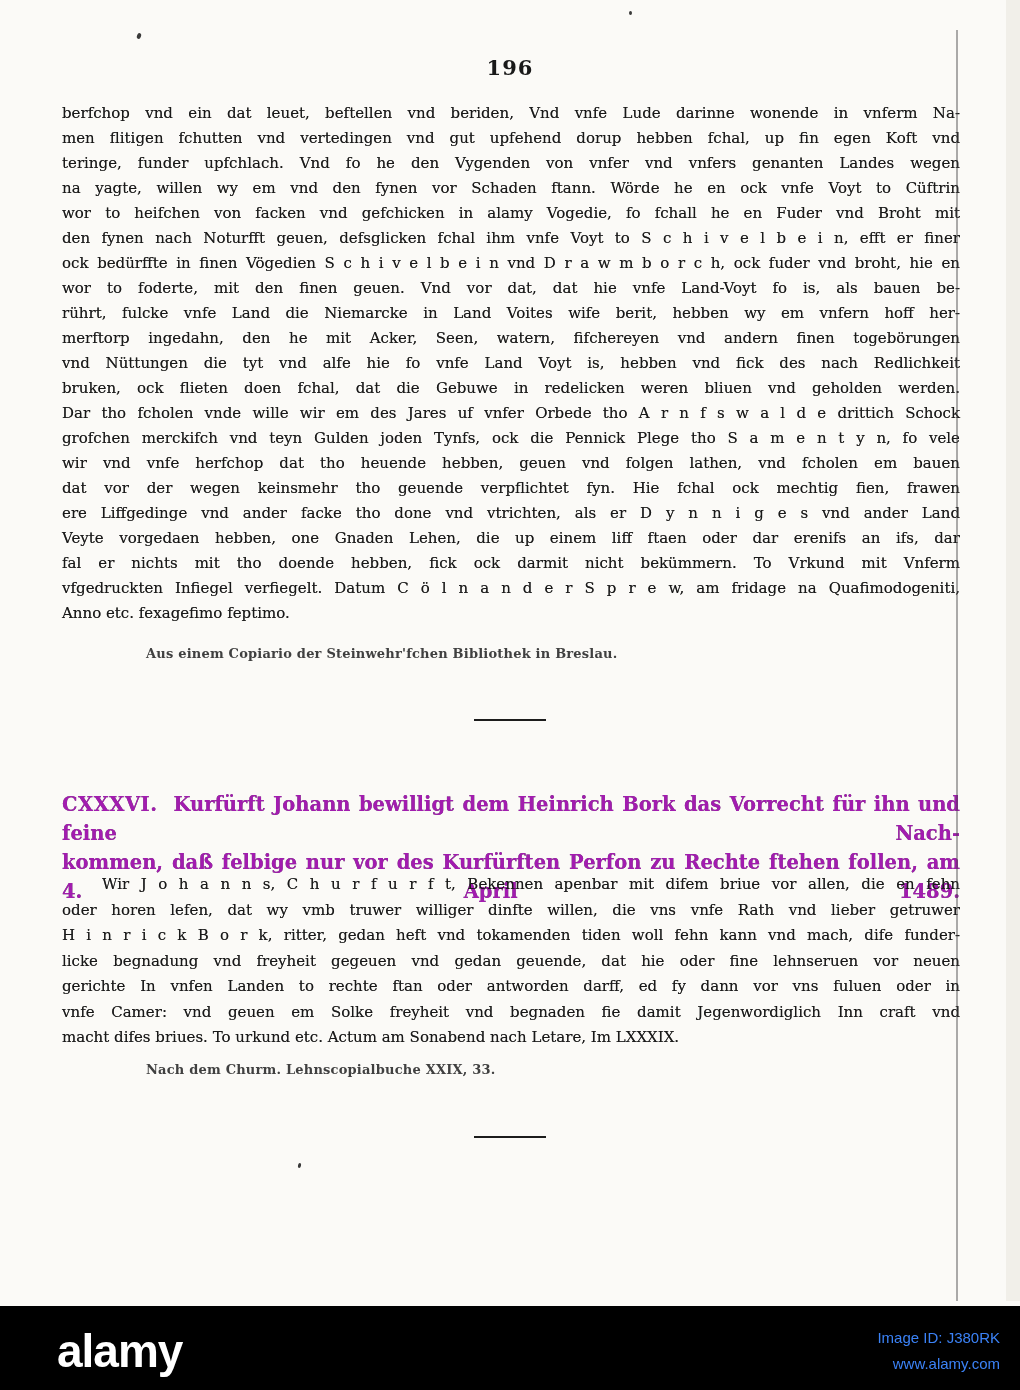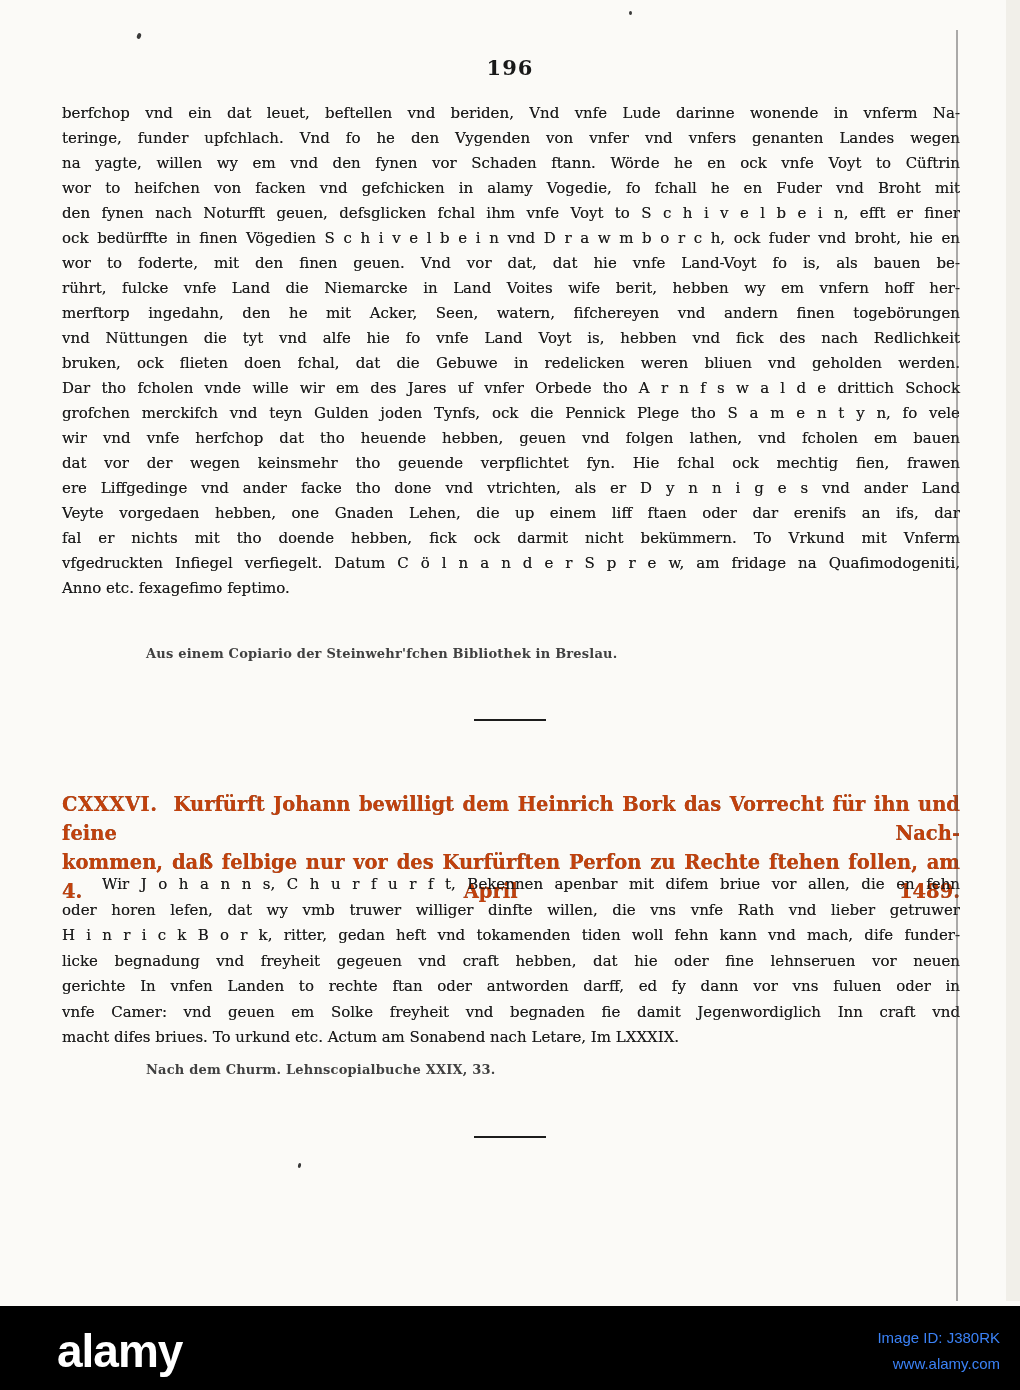--- a/index.html
+++ b/index.html
@@ -33,21 +33,21 @@
   .note-1 { top:646px; }
   .note-2 { top:1062px; }
   .divider {
     position:absolute; left:50%; transform:translateX(-50%);
     width:72px; border-top:2px solid #1c1c1c; height:0;
   }
   .divider-1 { top:719px; }
   .divider-2 { top:1136px; }
   .heading {
     position:absolute; top:790px; left:62px; width:898px;
-    font-weight:bold; color:#c2410c;
+    font-weight:bold; color:#a21caf;
   }
   .heading .h-line {
     font-size:19.5px; line-height:29px;
     text-align:justify; text-align-last:justify;
     text-shadow:0 0 0.5px rgba(0,0,0,0.6);
   }
   .heading .h-num { margin-right:16px; letter-spacing:0.5px; }
   .scan-line {
     position:absolute; left:956px; top:30px; width:2px; height:1271px;
     background:rgba(70,70,70,0.45);
@@ -80,20 +80,21 @@
 <div class="page">
 
   <div class="page-number">196</div>
 
   <div class="speck speck-a"></div>
   <div class="speck speck-b"></div>
   <div class="speck speck-c"></div>
 
   <div class="lines para1">
       <div class="line">berfchop vnd ein dat leuet, beftellen vnd beriden, Vnd vnfe Lude darinne wonende in vnferm Na-</div>
+      <div class="line">men flitigen fchutten vnd vertedingen vnd gut upfehend dorup hebben fchal, up fin egen Koft vnd</div>
       <div class="line">teringe, funder upfchlach.  Vnd fo he den Vygenden von vnfer vnd vnfers genanten Landes wegen</div>
       <div class="line">na yagte, willen wy em vnd den fynen vor Schaden ftann.  Wörde he en ock vnfe Voyt to Cüftrin</div>
       <div class="line">wor to heifchen von facken vnd gefchicken in alamy Vogedie, fo fchall he en Fuder vnd Broht mit</div>
       <div class="line">den fynen nach Noturfft geuen, defsglicken fchal ihm vnfe Voyt to S c h i v e l b e i n,  efft er finer</div>
       <div class="line">ock bedürffte in finen Vögedien S c h i v e l b e i n vnd D r a w m b o r c h, ock fuder vnd broht, hie en</div>
       <div class="line">wor to foderte, mit den finen geuen.  Vnd vor dat, dat hie vnfe Land-Voyt fo is, als bauen be-</div>
       <div class="line">rührt, fulcke vnfe Land die Niemarcke in Land Voites wife berit, hebben wy em vnfern hoff her-</div>
       <div class="line">merftorp ingedahn, den he mit Acker, Seen, watern, fifchereyen vnd andern finen togebörungen</div>
       <div class="line">vnd Nüttungen die tyt vnd alfe hie fo vnfe Land Voyt is, hebben vnd fick des nach Redlichkeit</div>
       <div class="line">bruken, ock flieten doen fchal, dat die Gebuwe in redelicken weren bliuen vnd geholden werden.</div>
@@ -114,21 +115,21 @@
 
   <div class="heading">
     <div class="h-line"><span class="h-num">CXXXVI.</span><span>Kurfürft Johann bewilligt dem Heinrich Bork das Vorrecht für ihn und feine Nach-</span></div>
     <div class="h-line"><span>kommen, daß felbige nur vor des Kurfürften Perfon zu Rechte ftehen follen, am 4. April 1489.</span></div>
   </div>
 
   <div class="lines para2 indent">
       <div class="line">Wir J o h a n n s,  C h u r f u r f t,  Bekennen apenbar mit difem briue vor allen,  die en fehn</div>
       <div class="line">oder horen lefen, dat wy vmb truwer williger dinfte willen, die vns vnfe Rath vnd lieber getruwer</div>
       <div class="line">H i n r i c k  B o r k,  ritter, gedan heft vnd tokamenden tiden woll fehn kann vnd mach, dife funder-</div>
-      <div class="line">licke begnadung vnd freyheit gegeuen vnd craft hebben, dat hie oder fine lehnseruen vor neuen</div>
+      <div class="line">licke begnadung vnd freyheit gegeuen vnd gedan geuende, dat hie oder fine lehnseruen vor neuen</div>
       <div class="line">gerichte In vnfen Landen to rechte ftan oder antworden darff, ed fy dann vor vns fuluen oder in</div>
       <div class="line">vnfe Camer: vnd geuen em Solke freyheit vnd begnaden fie damit Jegenwordiglich Inn craft vnd</div>
       <div class="line">macht difes briues.  To urkund etc.  Actum am Sonabend nach Letare, Im LXXXIX.</div>
     </div>
 
   <div class="source-note note-2">Nach dem Churm. Lehnscopialbuche XXIX, 33.</div>
 
   <div class="divider divider-2"></div>
 
   <div class="scan-line"></div>

